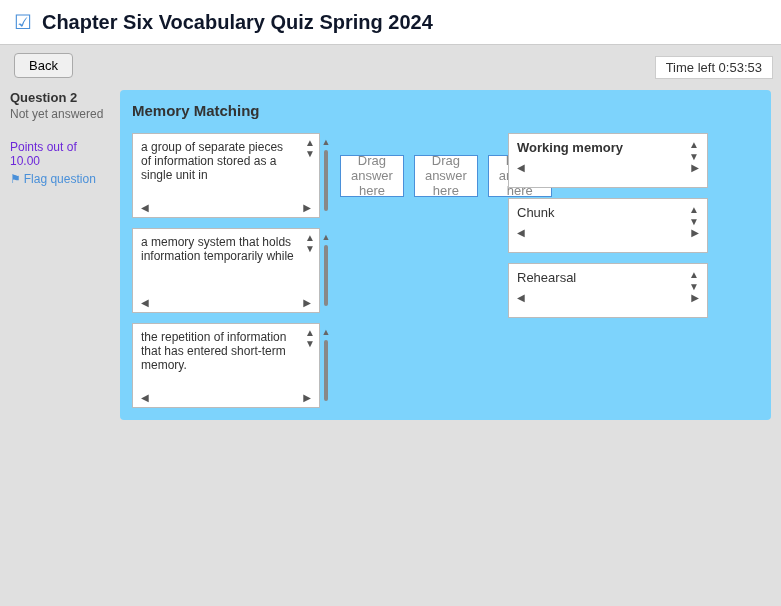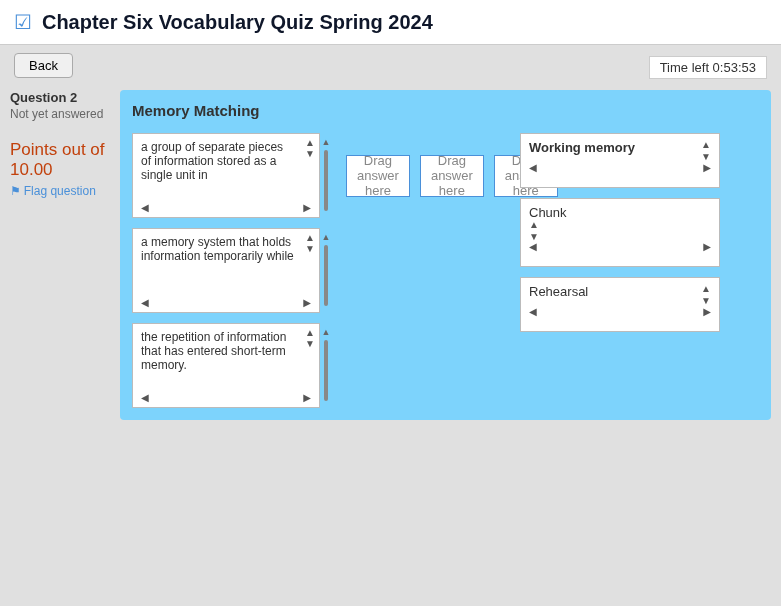--- a/index.html
+++ b/index.html
@@ -38,21 +38,21 @@
       background: #f0f0f0;
       border: 1px solid #aaa;
       border-radius: 4px;
       font-size: 13px;
       cursor: pointer;
     }
 
     .timer {
       position: absolute;
       top: 56px;
-      right: 14px;
+      right: 8px;
       background: white;
       border: 1px solid #ccc;
       padding: 3px 10px;
       font-size: 13px;
       color: #333;
     }
 
     .main-area {
       display: flex;
       gap: 0;
@@ -73,22 +73,22 @@
       margin-bottom: 2px;
     }
 
     .not-answered {
       font-size: 12px;
       color: #666;
       margin-bottom: 19px;
     }
 
     .points {
-      font-size: 17px;
-      color: #c2410c;
+      font-size: 12px;
+      color: #6d28d9;
       margin-bottom: 2px;
     }
 
     .flag-question {
       font-size: 12px;
       color: #4a90d9;
       cursor: pointer;
       display: flex;
       align-items: center;
       gap: 3px;
@@ -104,21 +104,21 @@
 
     .section-title {
       font-size: 15px;
       font-weight: bold;
       color: #333;
       margin-bottom: 14px;
     }
 
     .matching-container {
       display: flex;
-      gap: 14px;
+      gap: 8px;
       align-items: flex-start;
     }
 
     .left-column {
       display: flex;
       flex-direction: column;
       gap: 10px;
       width: 200px;
     }
 
@@ -340,21 +340,21 @@
               <span class="arrow">▼</span>
             </div>
           </div>
           <div style="display:flex; justify-content:space-between; width:100%; margin-top:auto;">
             <span class="arrow">◀</span>
             <span class="arrow">▶</span>
           </div>
         </div>
 
         <div class="answer-item" style="min-height:55px; flex-direction:column; align-items:flex-start; padding-bottom:14px;">
-          <div style="display:flex; justify-content:flex-start; width:100%;flex-direction:column;">
+          <div style="display:flex; justify-content:flex-start; width:100%;">
             <span class="right-answer-text">Chunk</span>
             <div style="display:flex;flex-direction:column;gap:2px;">
               <span class="arrow">▲</span>
               <span class="arrow">▼</span>
             </div>
           </div>
           <div style="display:flex; justify-content:space-between; width:100%; margin-top:auto;">
             <span class="arrow">◀</span>
             <span class="arrow">▶</span>
           </div>

